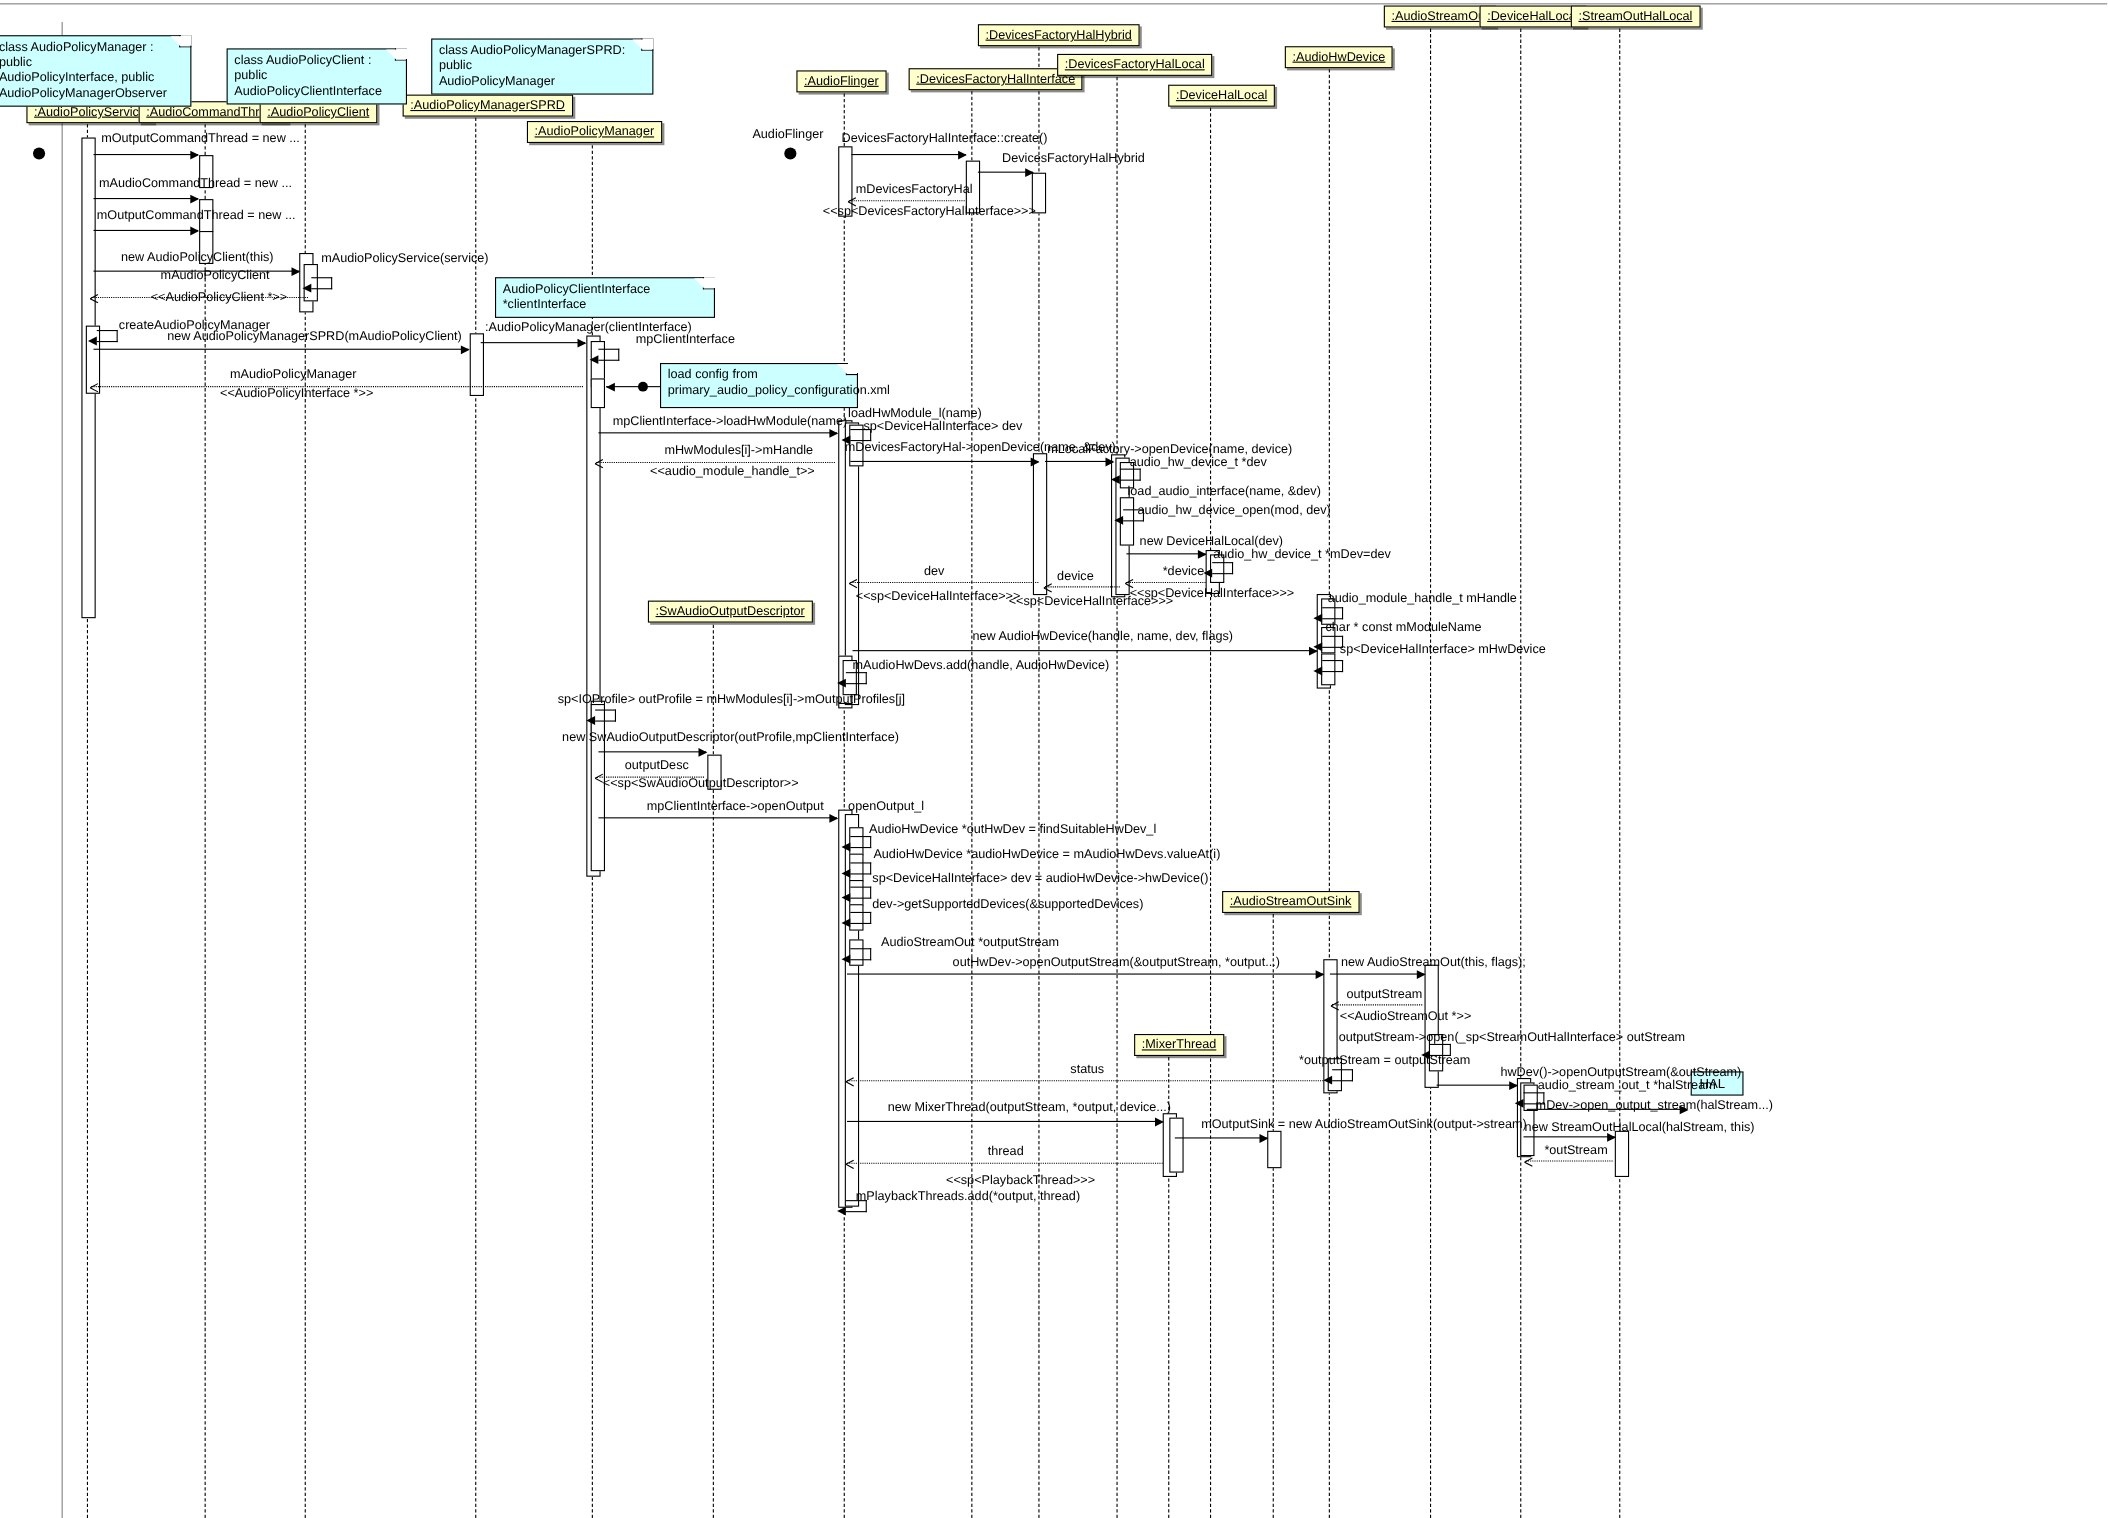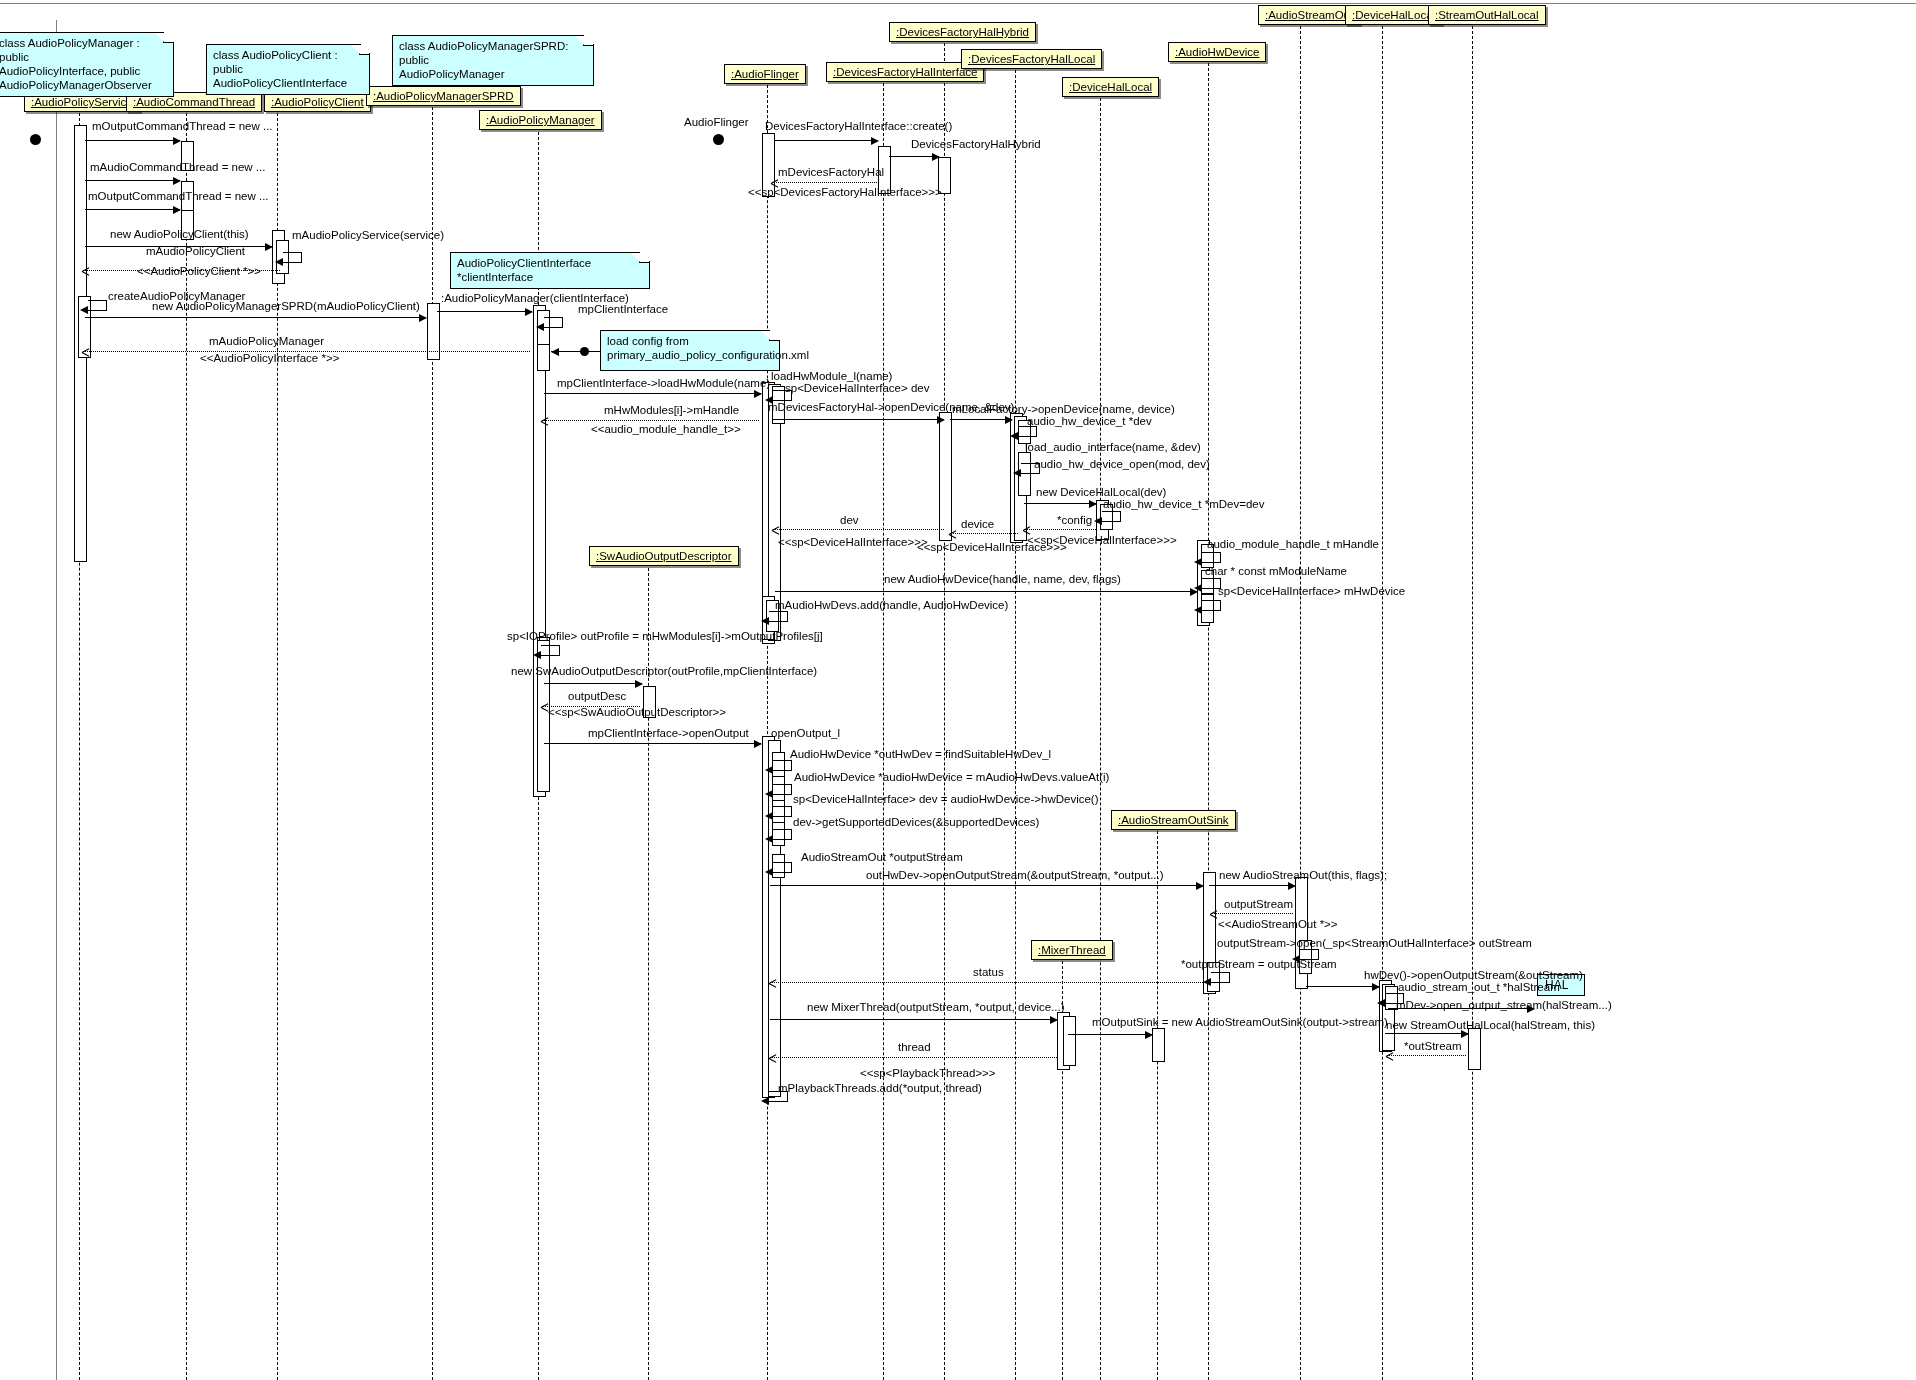--- a/index.html
+++ b/index.html
@@ -242,21 +242,21 @@
     <div class="act" style="left: 1299px; top: 940px; height: 32px;"></div>
     <div class="act" style="left: 1379px; top: 980px; height: 70px;"></div>
     <div class="act" style="left: 1382px; top: 984px; height: 65px;"></div>
     <div class="act" style="left: 1385px; top: 986px; height: 22px;"></div>
     <div class="act" style="left: 1468px; top: 1028px; height: 40px;"></div>
     <div class="act" style="left: 1057px; top: 1012px; height: 56px;"></div>
     <div class="act" style="left: 1063px; top: 1016px; height: 48px;"></div>
     <div class="act" style="left: 1152px; top: 1028px; height: 32px;"></div>
     <div class="actor" style="left: 24px; top: 92px;"><span>:AudioPolicyService</span></div>
     <div class="actor" style="left: 126px; top: 92px;"><span>:AudioCommandThread</span></div>
-    <div class="actor" style="left: 236px; top: 92px; margin-left: 28px;"><span>:AudioPolicyClient</span></div>
+    <div class="actor" style="left: 236px; top: 92px;"><span>:AudioPolicyClient</span></div>
     <div class="actor" style="left: 366px; top: 86px;"><span>:AudioPolicyManagerSPRD</span></div>
     <div class="actor" style="left: 479px; top: 110px;"><span>:AudioPolicyManager</span></div>
     <div class="actor" style="left: 589px; top: 546px;"><span>:SwAudioOutputDescriptor</span></div>
     <div class="actor" style="left: 724px; top: 64px;"><span>:AudioFlinger</span></div>
     <div class="actor" style="left: 826px; top: 62px;"><span>:DevicesFactoryHalInterface</span></div>
     <div class="actor" style="left: 889px; top: 22px;"><span>:DevicesFactoryHalHybrid</span></div>
     <div class="actor" style="left: 961px; top: 49px;"><span>:DevicesFactoryHalLocal</span></div>
     <div class="actor" style="left: 1062px; top: 77px;"><span>:DeviceHalLocal</span></div>
     <div class="actor" style="left: 1031px; top: 940px;"><span>:MixerThread</span></div>
     <div class="actor" style="left: 1111px; top: 810px;"><span>:AudioStreamOutSink</span></div>
@@ -363,21 +363,21 @@
       <div class="arrowR" style="right: -1px;"></div>
     </div>
     <div class="lbl" style="left: 1036px; top: 486px;">new DeviceHalLocal(dev)</div>
     <div class="self" style="left: 1102px; top: 511px;">
       <div class="arrowL"></div>
     </div>
     <div class="lbl" style="left: 1103px; top: 498px;">audio_hw_device_t *mDev=dev</div>
     <div class="msg ret" style="left: 1024px; top: 529px; width: 72px;">
       <div class="arrowLopen" style="left: -1px;"></div>
     </div>
-    <div class="lbl" style="left: 1057px; top: 514px;">*config</div>
+    <div class="lbl" style="left: 1057px; top: 514px;">*device</div>
     <div class="lbl" style="left: 1027px; top: 534px;">&lt;&lt;sp&lt;DeviceHalInterface&gt;&gt;&gt;</div>
     <div class="msg ret" style="left: 950px; top: 533px; width: 68px;">
       <div class="arrowLopen" style="left: -1px;"></div>
     </div>
     <div class="lbl" style="left: 961px; top: 518px;">device</div>
     <div class="lbl" style="left: 917px; top: 541px;">&lt;&lt;sp&lt;DeviceHalInterface&gt;&gt;&gt;</div>
     <div class="msg ret" style="left: 773px; top: 529px; width: 171px;">
       <div class="arrowLopen" style="left: -1px;"></div>
     </div>
     <div class="lbl" style="left: 840px; top: 514px;">dev</div>

